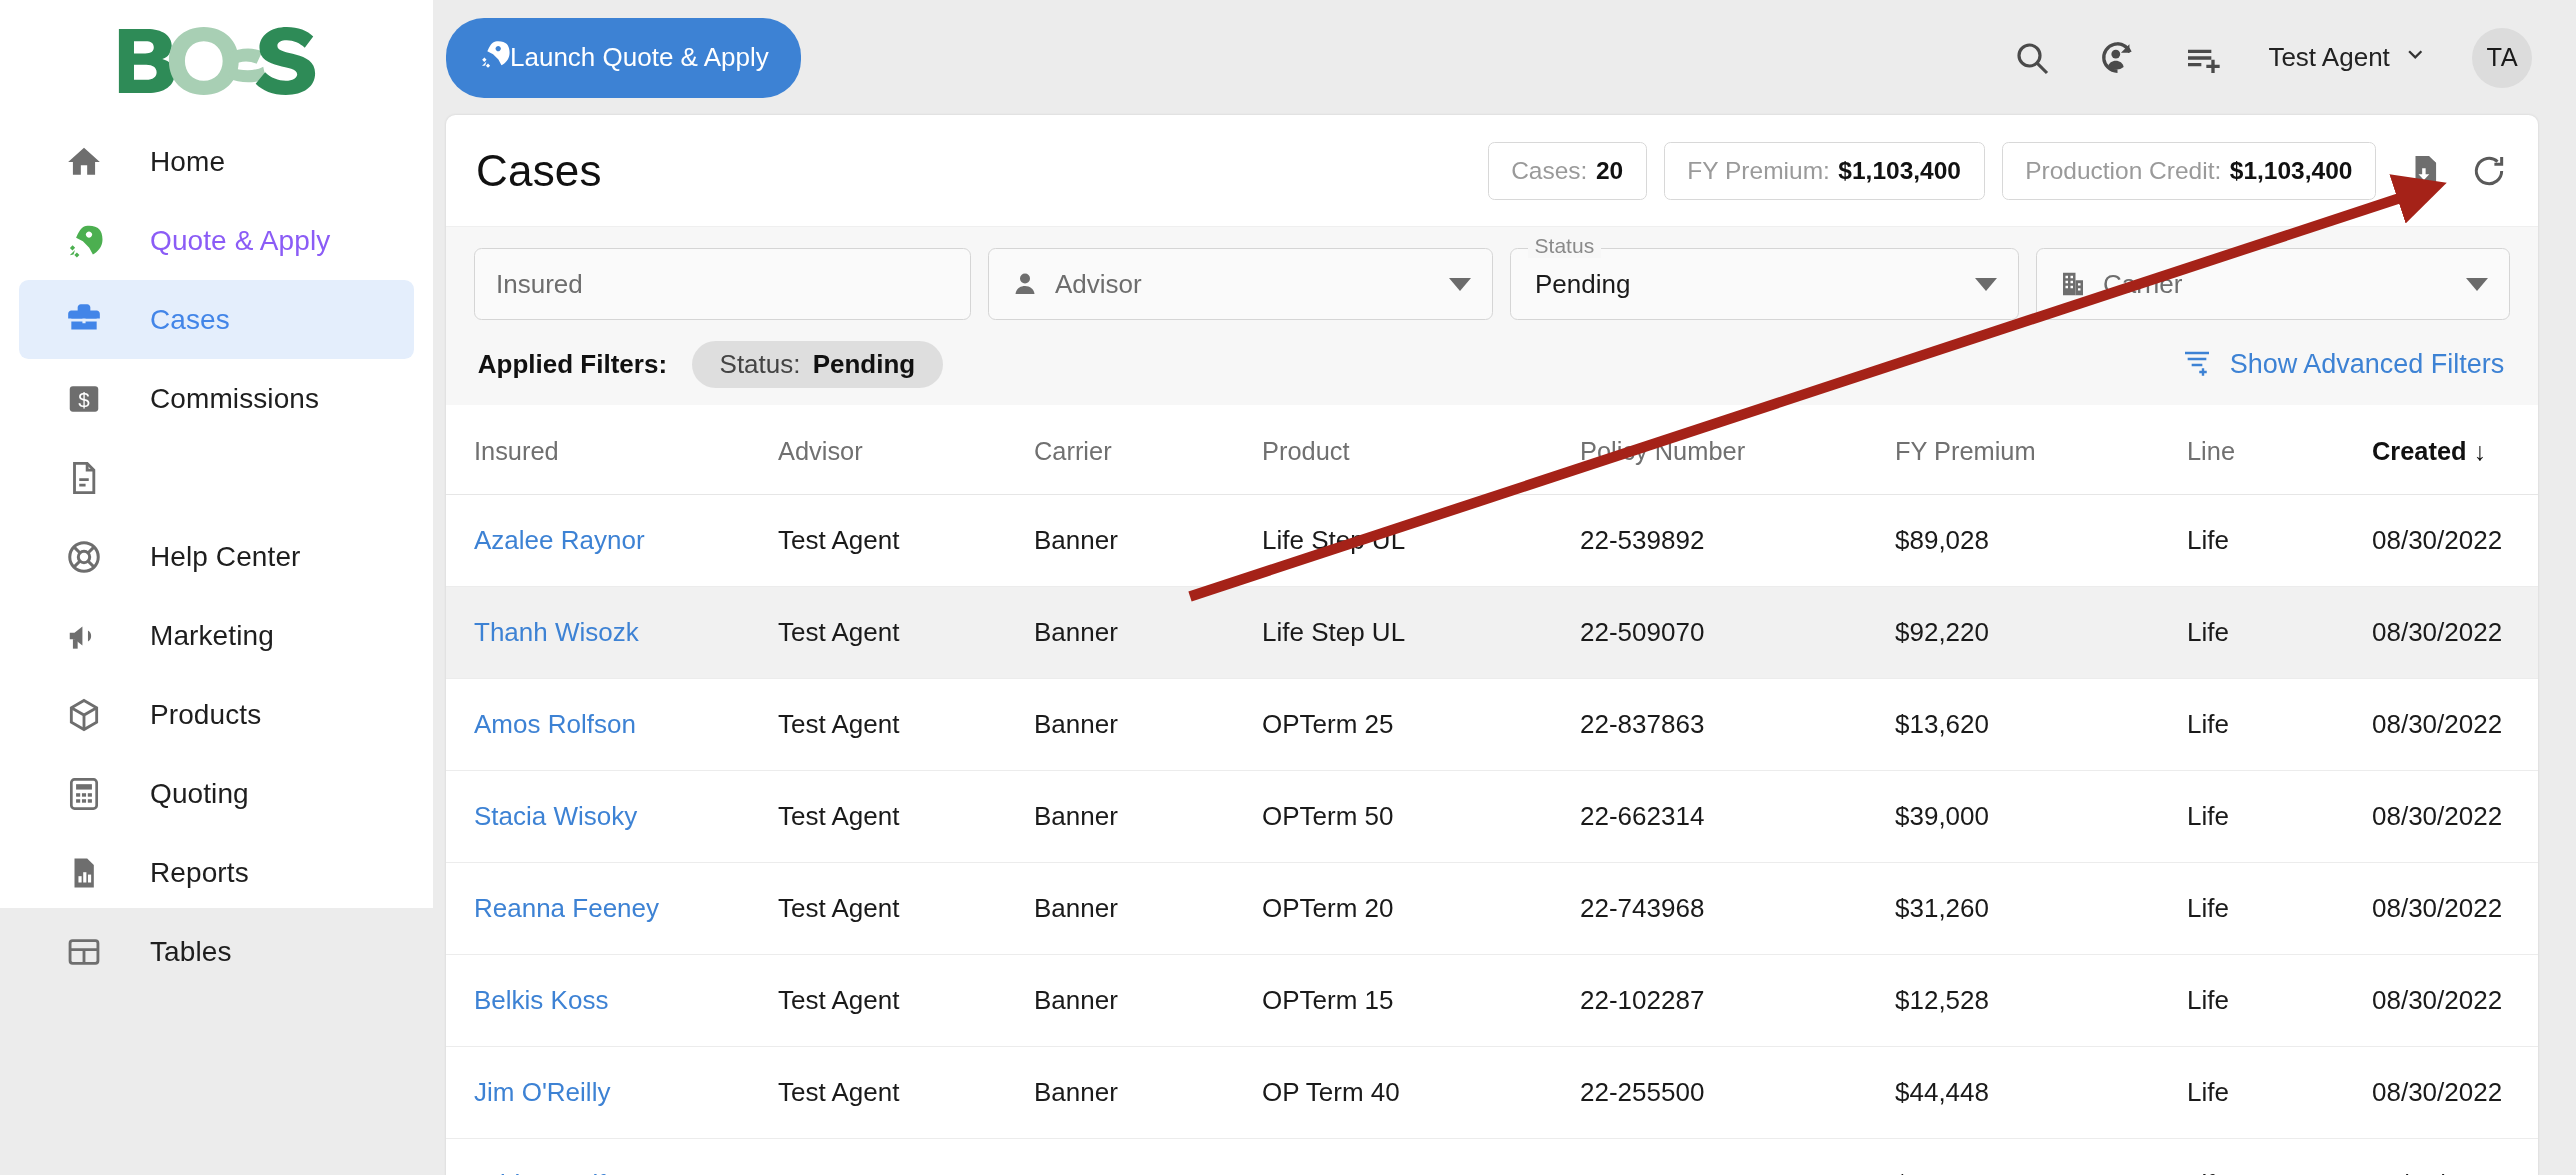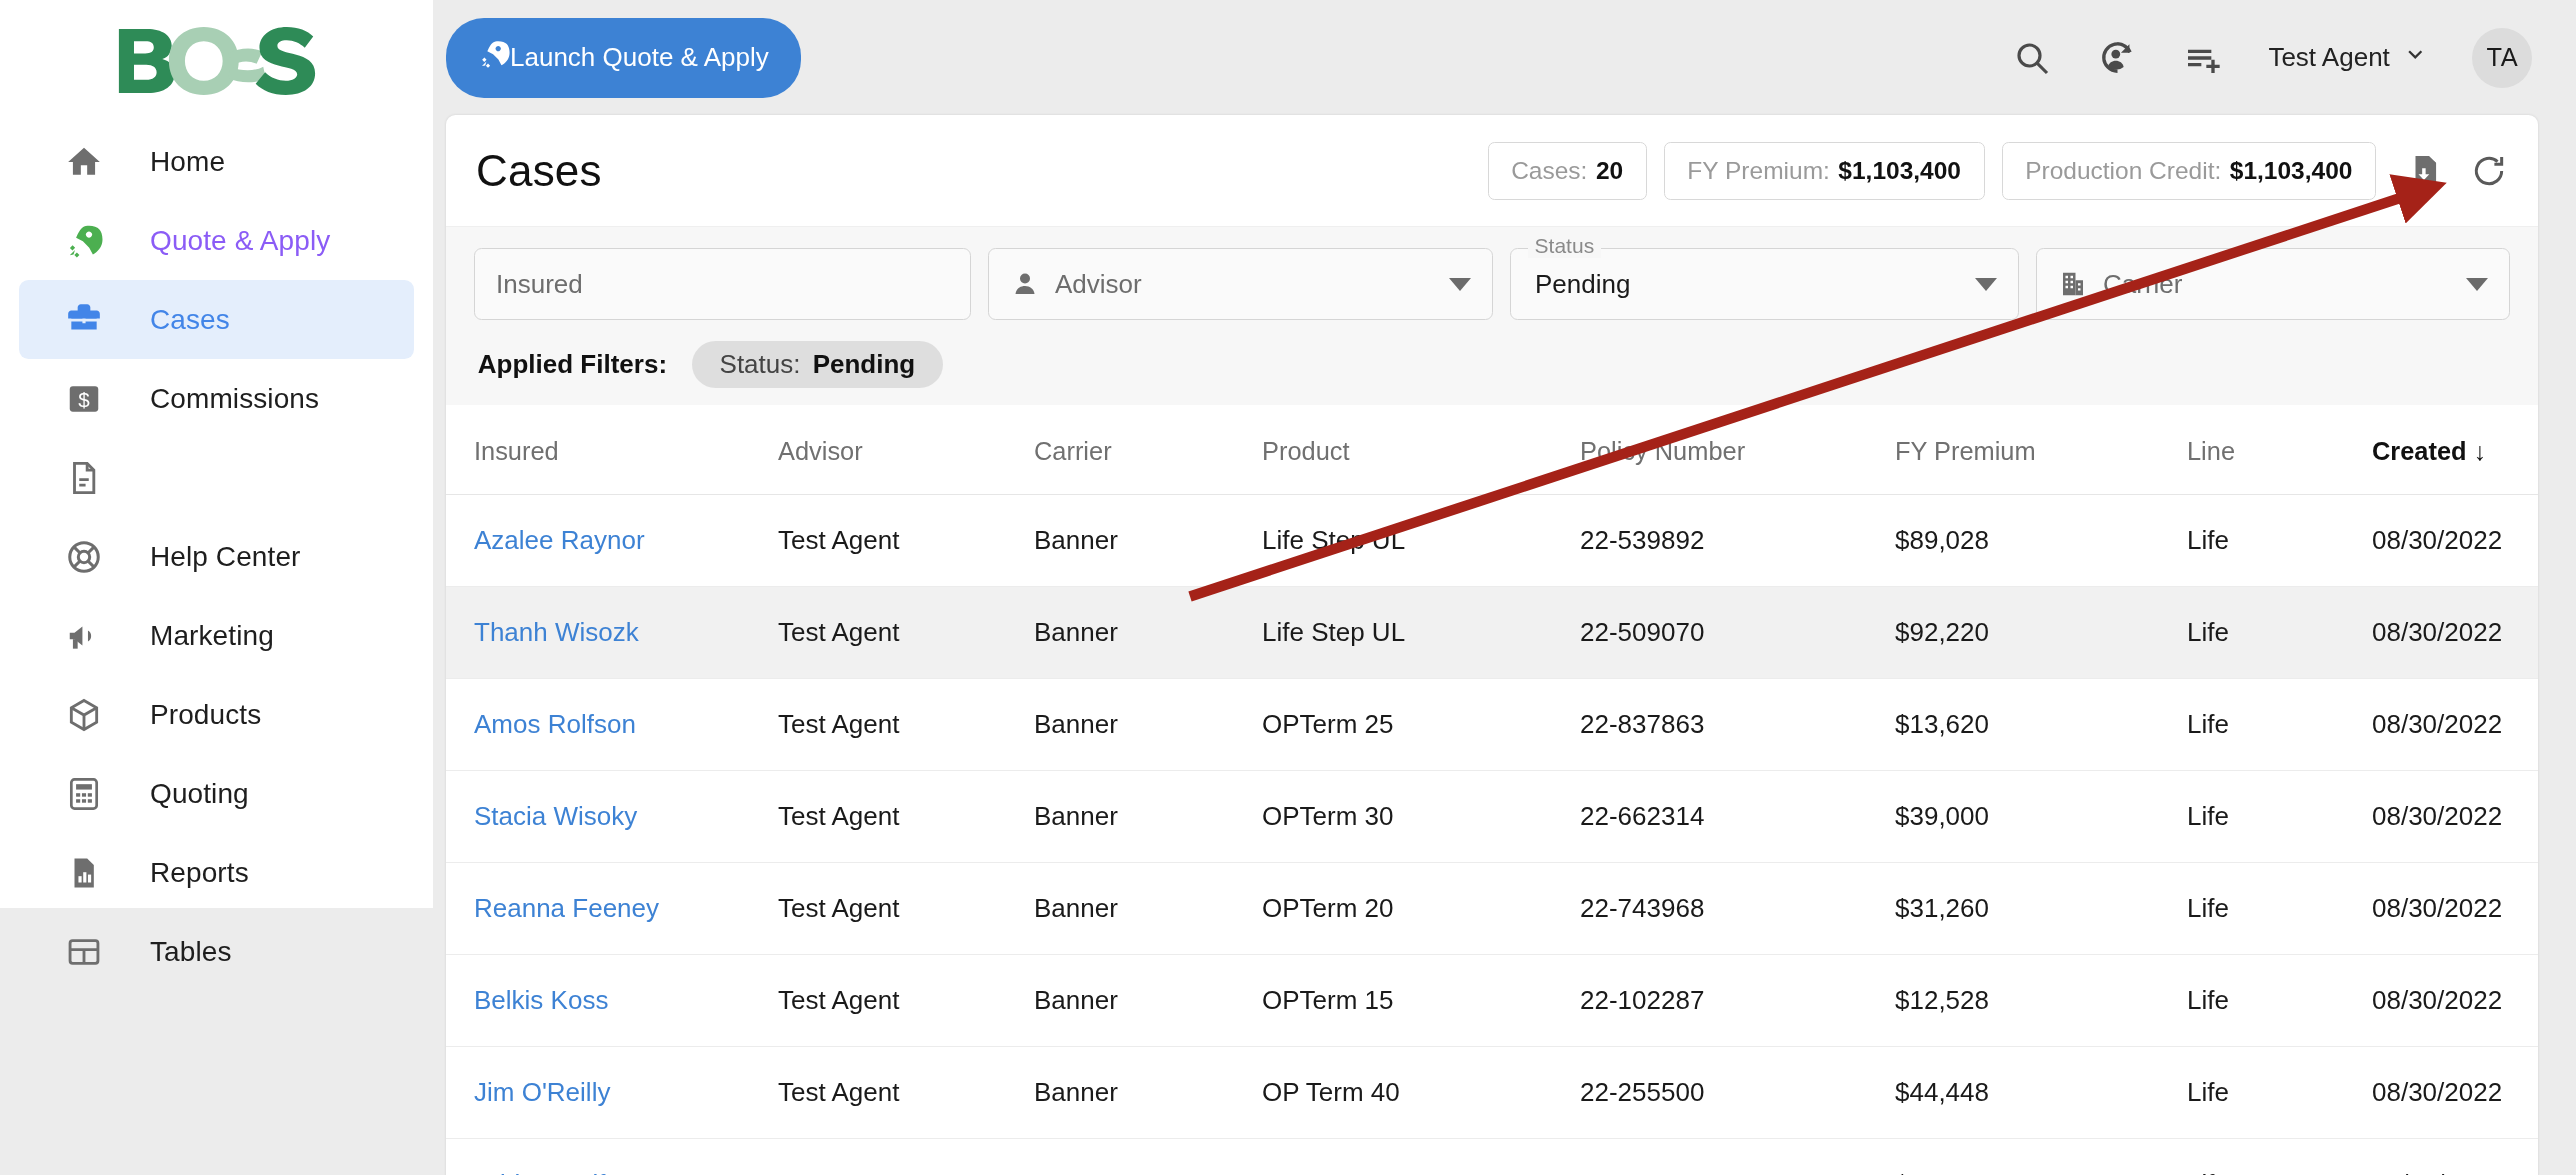--- a/index.html
+++ b/index.html
@@ -431,20 +431,29 @@
             <span class="caret"></span>
           </div>
         </div>
 
         <div class="applied">
           <span class="applied-label">Applied Filters:</span>
           <span class="chip">
             <span>Status:</span>
             <b>Pending</b>
           </span>
+          <span class="adv-link">
+            <span>
+              <svg width="32" height="32" viewBox="0 0 24 24" fill="#3d82d4">
+                  <path d="M3 5h18v2H3zM5 9.5h14v2H5zM8 14h8v2H8z"></path>
+                  <path d="M15.6 17.4h1.8v1.9h1.9v1.8h-1.9V23h-1.8v-1.9h-1.9v-1.8h1.9z"></path>
+                </svg>
+            </span>
+            <span>Show Advanced Filters</span>
+          </span>
         </div>
       </div>
 
       <div class="table-wrap">
         <table>
           <thead>
             <tr>
               <th class="c0">Insured</th>
               <th class="c1">Advisor</th>
               <th class="c2">Carrier</th>
@@ -486,21 +495,21 @@
               <td class="c3">OPTerm 25</td>
               <td class="c4">22-837863</td>
               <td class="c5">$13,620</td>
               <td class="c6">Life</td>
               <td class="c7">08/30/2022</td>
             </tr>
             <tr>
               <td class="c0 link"><a>Stacia Wisoky</a></td>
               <td class="c1">Test Agent</td>
               <td class="c2">Banner</td>
-              <td class="c3">OPTerm 30</td>
+              <td class="c3">OPTerm 50</td>
               <td class="c4">22-662314</td>
               <td class="c5">$39,000</td>
               <td class="c6">Life</td>
               <td class="c7">08/30/2022</td>
             </tr>
             <tr>
               <td class="c0 link"><a>Reanna Feeney</a></td>
               <td class="c1">Test Agent</td>
               <td class="c2">Banner</td>
               <td class="c3">OPTerm 20</td>

